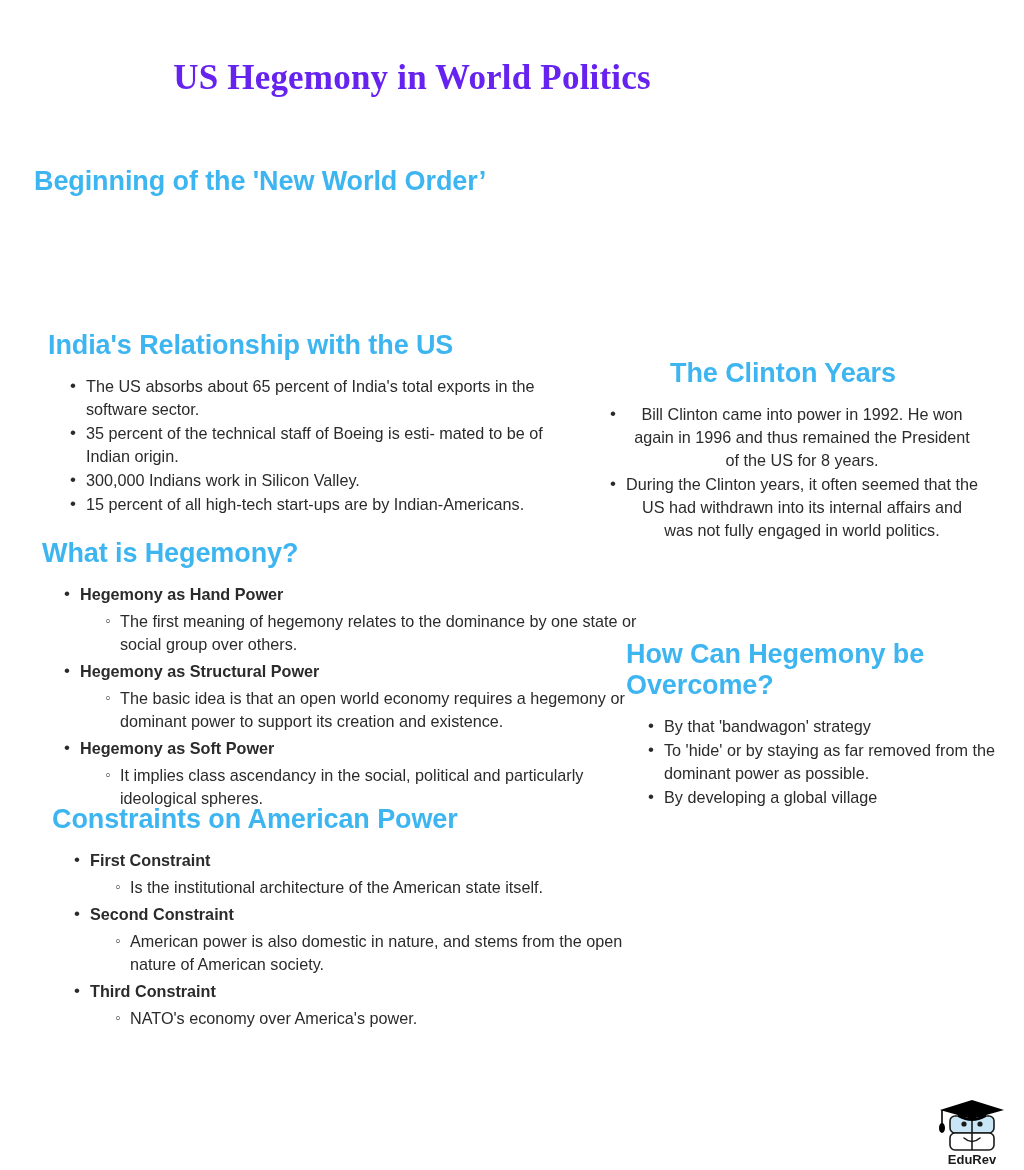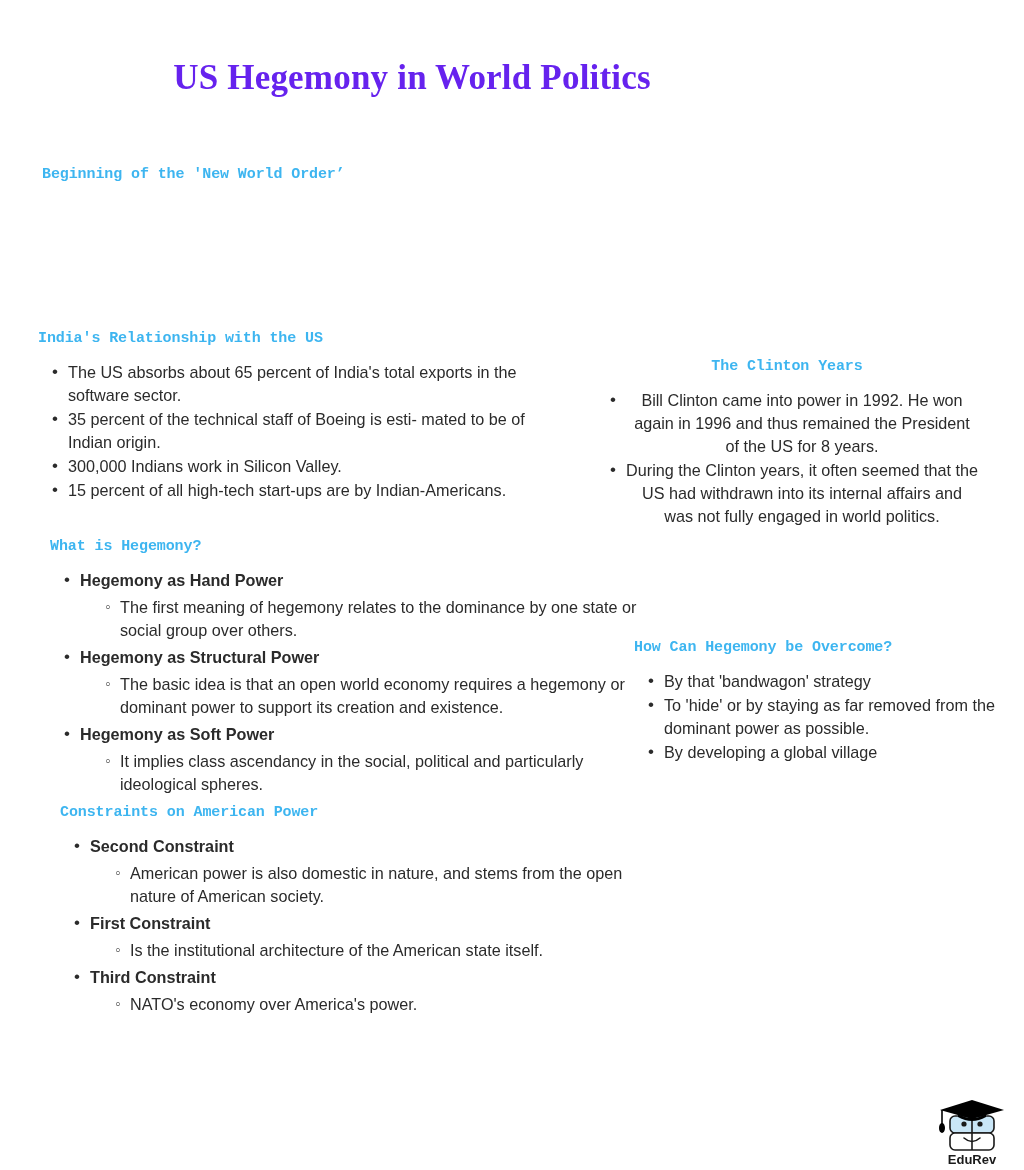--- a/index.html
+++ b/index.html
@@ -25,25 +25,25 @@
     font-family: "Liberation Serif", serif;
     font-weight: bold;
     font-size: 35px;
     letter-spacing: 0.2px;
     color: #6622ee;
   }
 
   .section { position: absolute; }
 
   .section-heading {
-    font-family: Liberation Mono, monospace;
+    font-family: Liberation Sans, sans-serif;
     font-weight: bold;
-    font-size: 15px;
+    font-size: 27px;
     color: #3db5f0;
-    margin: 0 0 14px 8px;
+    margin: 0 0 14px 0;
     letter-spacing: -0.1px;
   }
 
   ul.lvl1 {
     margin: 0;
     padding: 0 0 0 22px;
     list-style: none;
   }
   ul.lvl1 > li {
     position: relative;
@@ -80,21 +80,21 @@
     content: "\25E6";
     position: absolute;
     left: 0;
     top: 0px;
     font-size: 16px;
     color: #555;
   }
 
   
   #sec-new-world-order { left: 34px;  top: 166px; width: 560px; }
-  #sec-india          { left: 30px;  top: 330px; width: 520px; }
+  #sec-india          { left: 48px;  top: 330px; width: 520px; }
   #sec-clinton        { left: 588px; top: 358px; width: 390px; text-align: center; }
   #sec-hegemony       { left: 42px;  top: 538px; width: 600px; }
   #sec-overcome       { left: 626px; top: 639px; width: 370px; }
   #sec-constraints    { left: 52px;  top: 804px; width: 580px; }
 
   
   .logo {
     position: absolute;
     left: 932px;
     top: 1096px;
@@ -150,25 +150,25 @@
   <ul class="lvl1">
       <li><span class="item-text">By that 'bandwagon' strategy</span></li>
       <li><span class="item-text">To 'hide' or by staying as far removed from the dominant power as possible.</span></li>
       <li><span class="item-text">By developing a global village</span></li>
     </ul>
 </div>
 
 <div class="section" id="sec-constraints">
   <h2 class="section-heading">Constraints on American Power</h2>
   <ul class="lvl1">
+      <li class="bold-item"><span class="item-text">First Constraint</span><ul class="lvl2">
+          <li>Is the institutional architecture of the American state itself.</li>
+        </ul></li>
       <li class="bold-item"><span class="item-text">Second Constraint</span><ul class="lvl2">
           <li>American power is also domestic in nature, and stems from the open nature of American society.</li>
-        </ul></li>
-      <li class="bold-item"><span class="item-text">First Constraint</span><ul class="lvl2">
-          <li>Is the institutional architecture of the American state itself.</li>
         </ul></li>
       <li class="bold-item"><span class="item-text">Third Constraint</span><ul class="lvl2">
           <li>NATO's economy over America's power.</li>
         </ul></li>
     </ul>
 </div>
 
 <div class="logo">
   <svg width="80" height="72" viewBox="0 0 80 72" xmlns="http://www.w3.org/2000/svg">
     <g>

